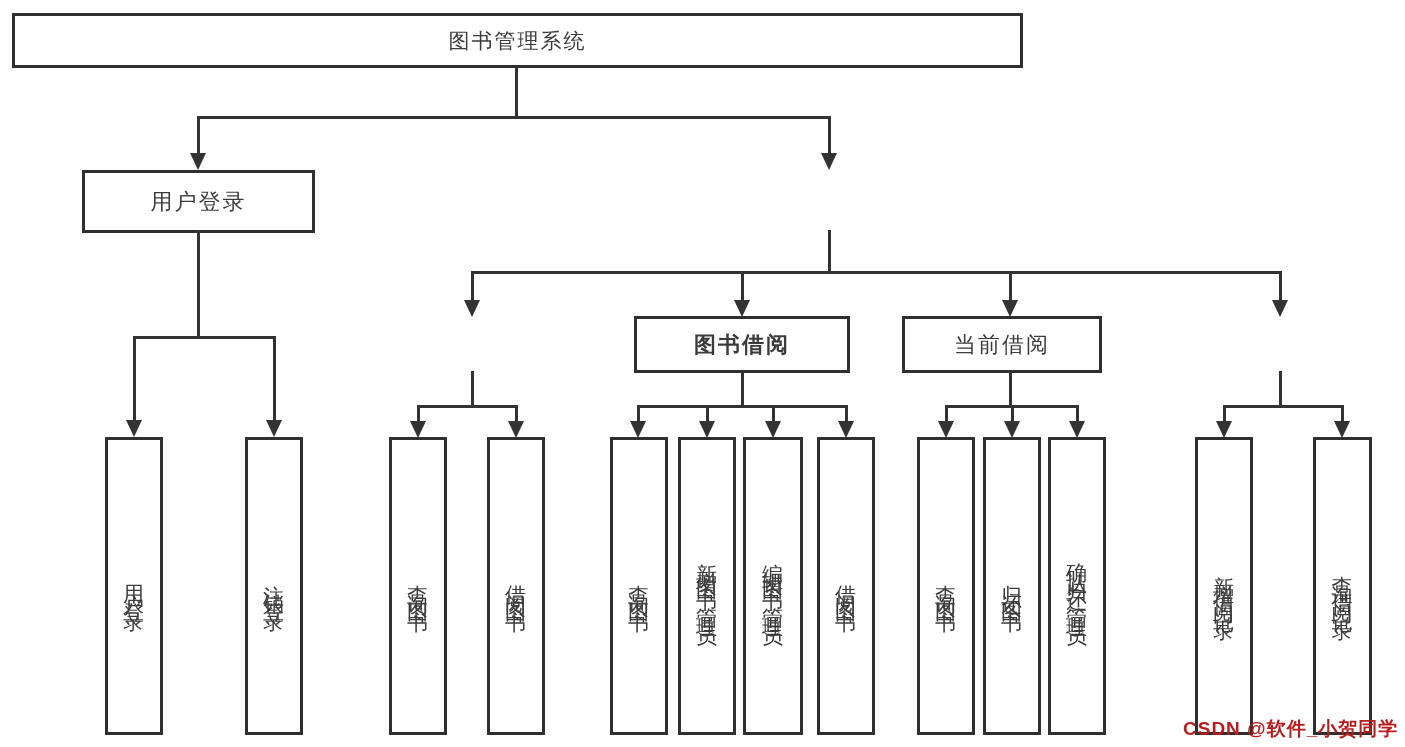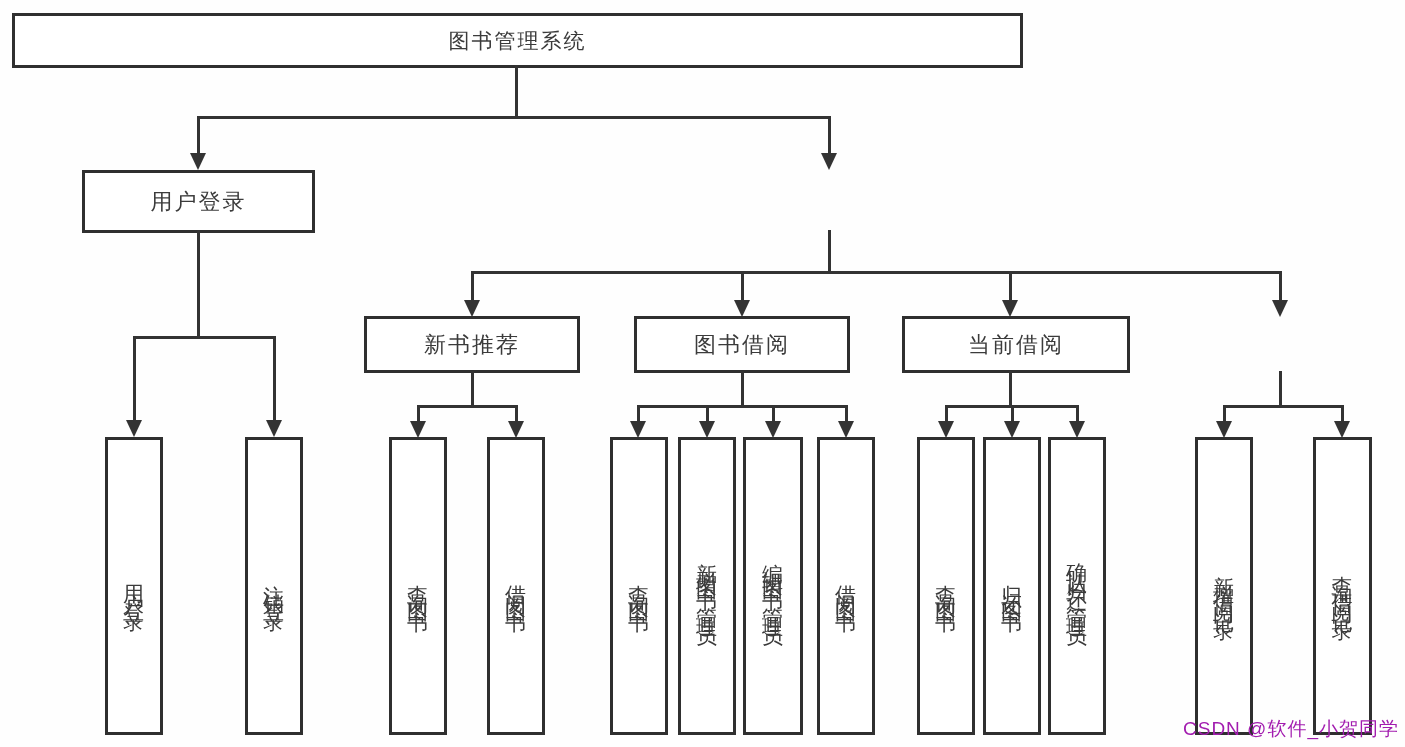--- a/index.html
+++ b/index.html
@@ -24,21 +24,21 @@
   .hline { position:absolute; height:3px; background:#333333; }
   .arrow { position:absolute; width:16px; }
   .arrow .stem { position:absolute; left:6.5px; top:0; bottom:11px; width:3px; background:#333333; }
   .arrow .head {
     position:absolute; left:0; bottom:0; width:0; height:0;
     border-left:8px solid transparent; border-right:8px solid transparent;
     border-top:17px solid #333333;
   }
   .watermark {
     position:absolute; left:1183px; top:716px; z-index:5;
-    font-size:19px; letter-spacing:1px; color:#a21caf; white-space:nowrap;
+    font-size:19px; letter-spacing:1px; color:#b91c1c; white-space:nowrap;font-weight:bold;
   }
 </style>
 </head>
 <body>
 
 <div class="canvas">
 
   <div class="node" style="left:12px; top:13px; width:1011px; height:55px;">
     <span class="root-label">图书管理系统</span>
   </div>
@@ -81,27 +81,24 @@
   </div>
   <div class="arrow" style="left:1002px; top:271px; height:46px;">
     <div class="stem"></div>
     <div class="head"></div>
   </div>
   <div class="arrow" style="left:1272px; top:271px; height:46px;">
     <div class="stem"></div>
     <div class="head"></div>
   </div>
 
-  <div class="node" style="left:364px; top:316px; width:216px; height:57px;">
-    <span class="h-label">新书推荐</span>
-  </div>
-  <div class="node" style="left:634px; top:316px; width:216px; height:57px;">
+  <div class="node" style="left:634px; top:316px; width:216px; height:57px;font-weight:bold;">
     <span class="h-label">图书借阅</span>
   </div>
-  <div class="node" style="left:902px; top:316px; width:228px; height:57px;">
+  <div class="node" style="left:902px; top:316px; width:200px; height:57px;">
     <span class="h-label">当前借阅</span>
   </div>
 
   <div class="vline" style="left:471px; top:371px; height:36px;"></div>
   <div class="hline" style="left:418px; top:405px; width:100px;"></div>
   <div class="arrow" style="left:410px; top:405px; height:33px;">
     <div class="stem"></div>
     <div class="head"></div>
   </div>
   <div class="arrow" style="left:508px; top:405px; height:33px;">

